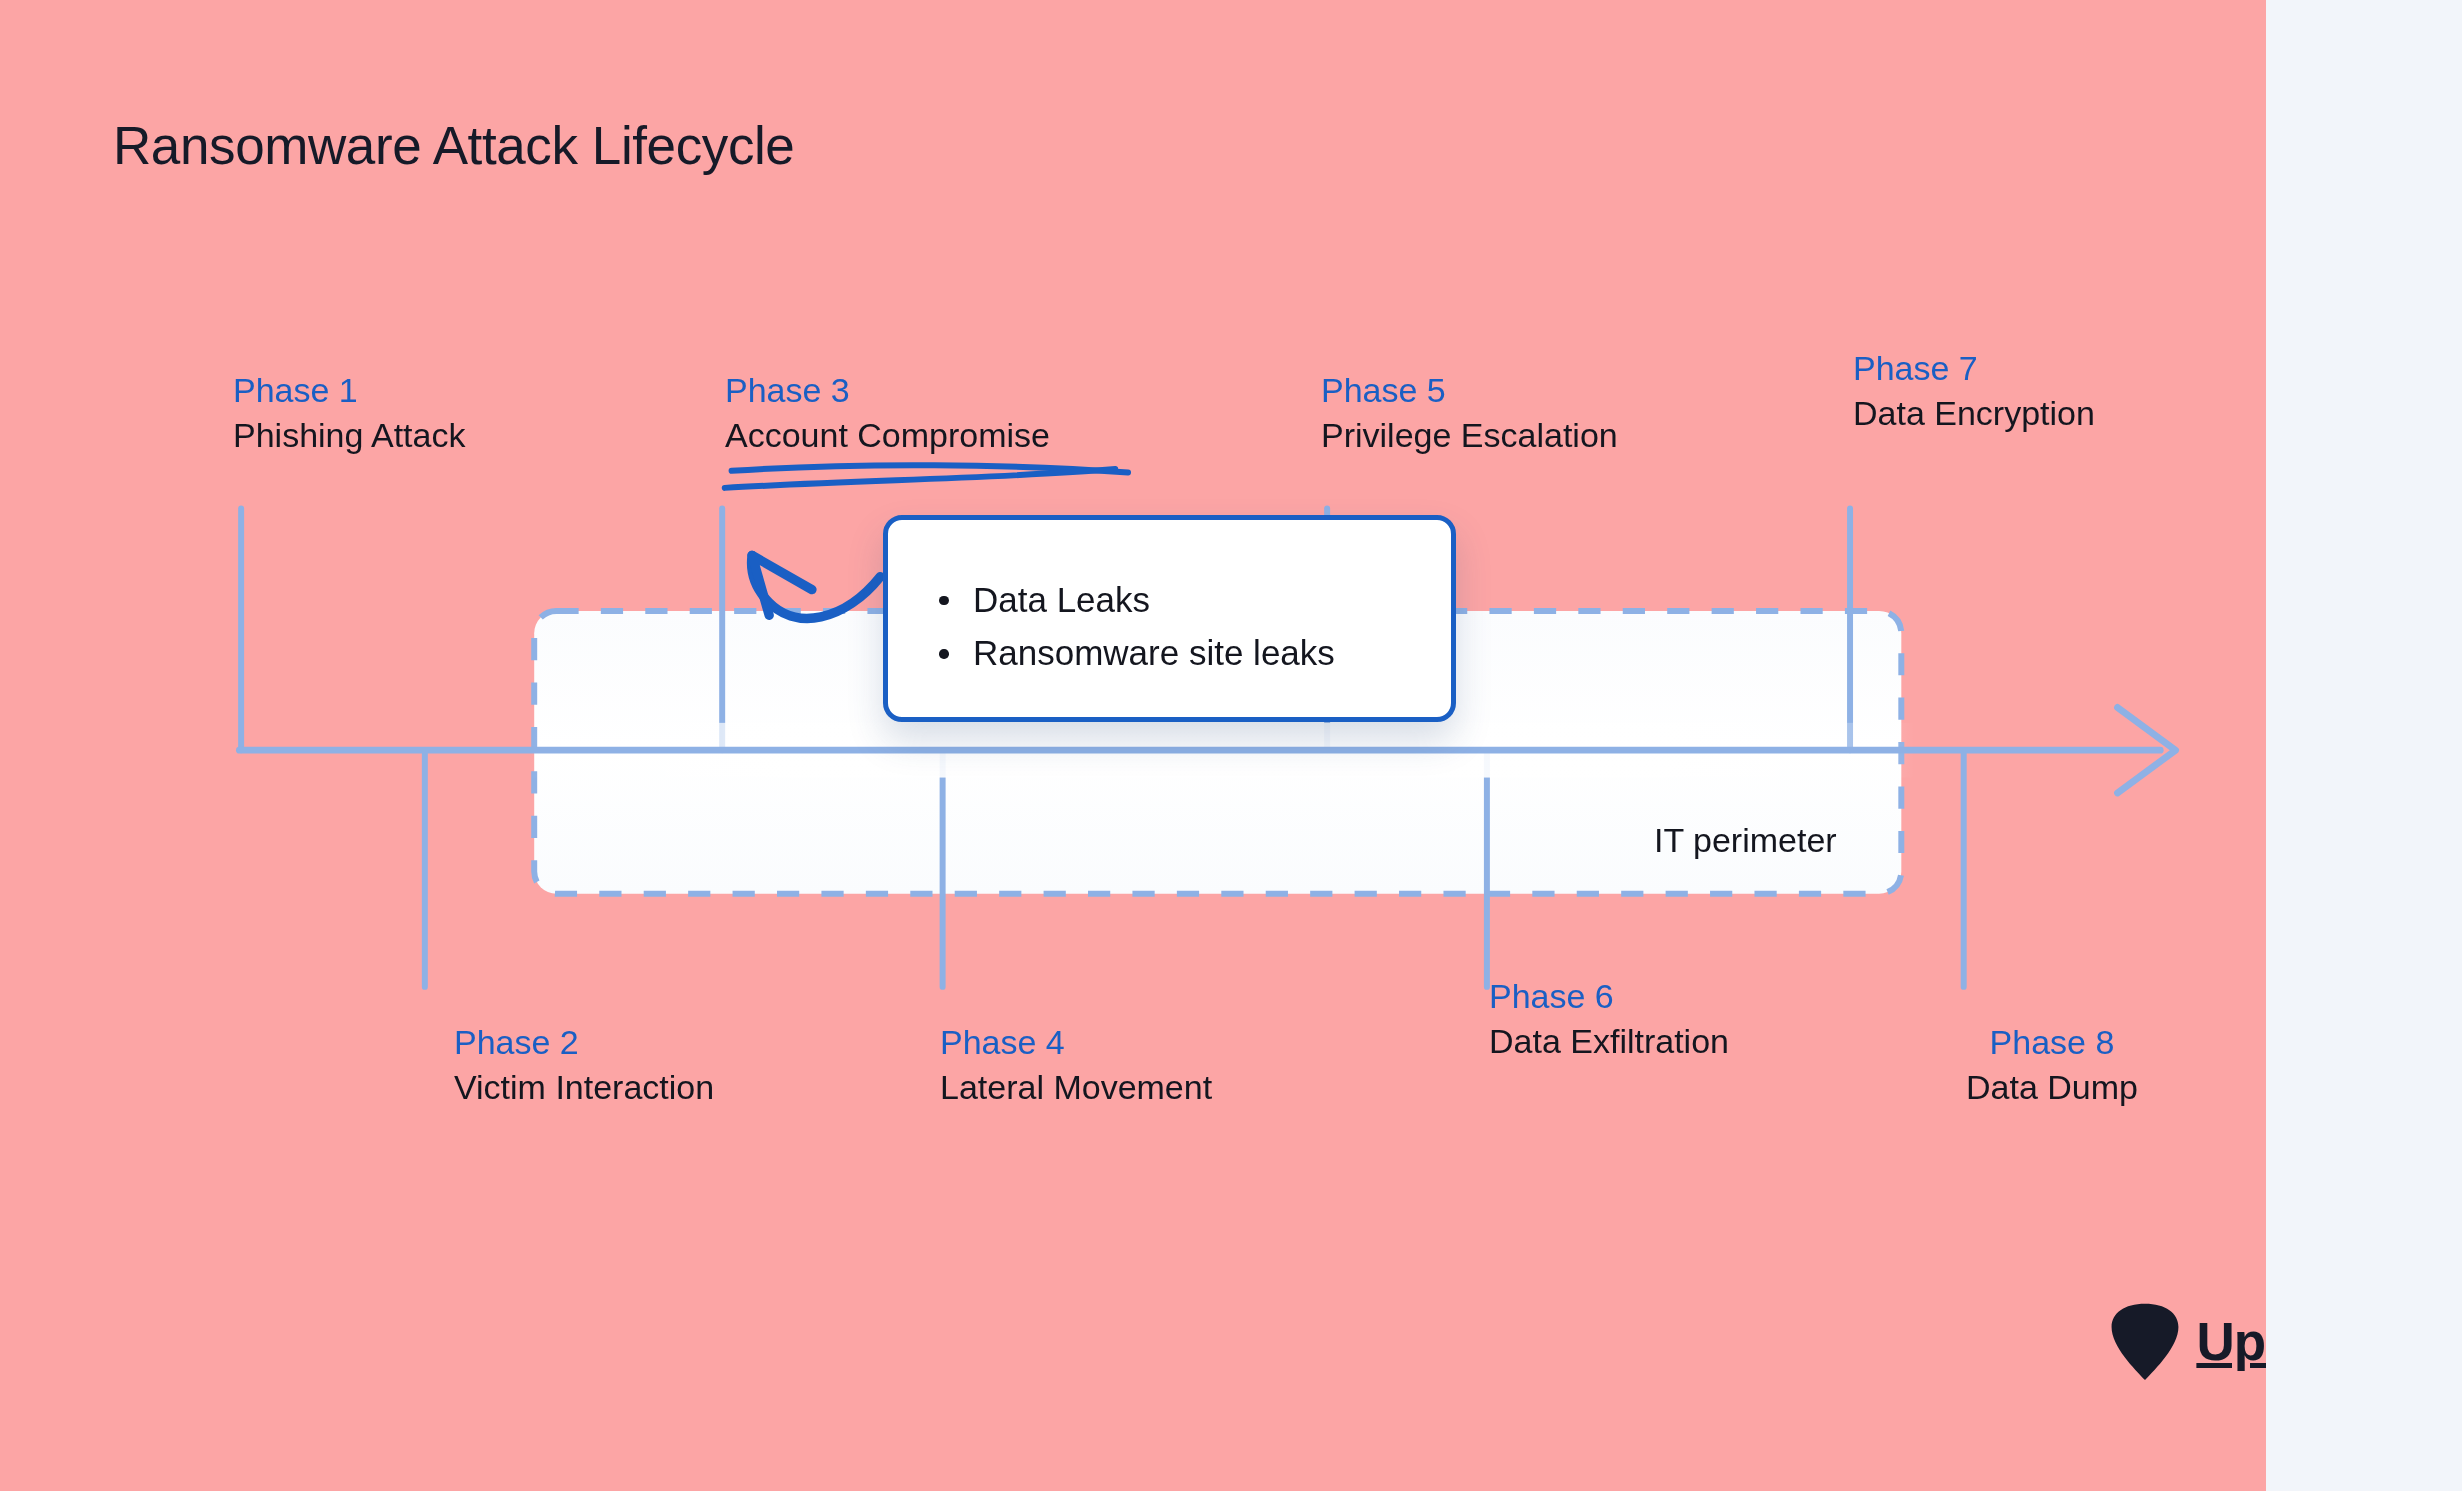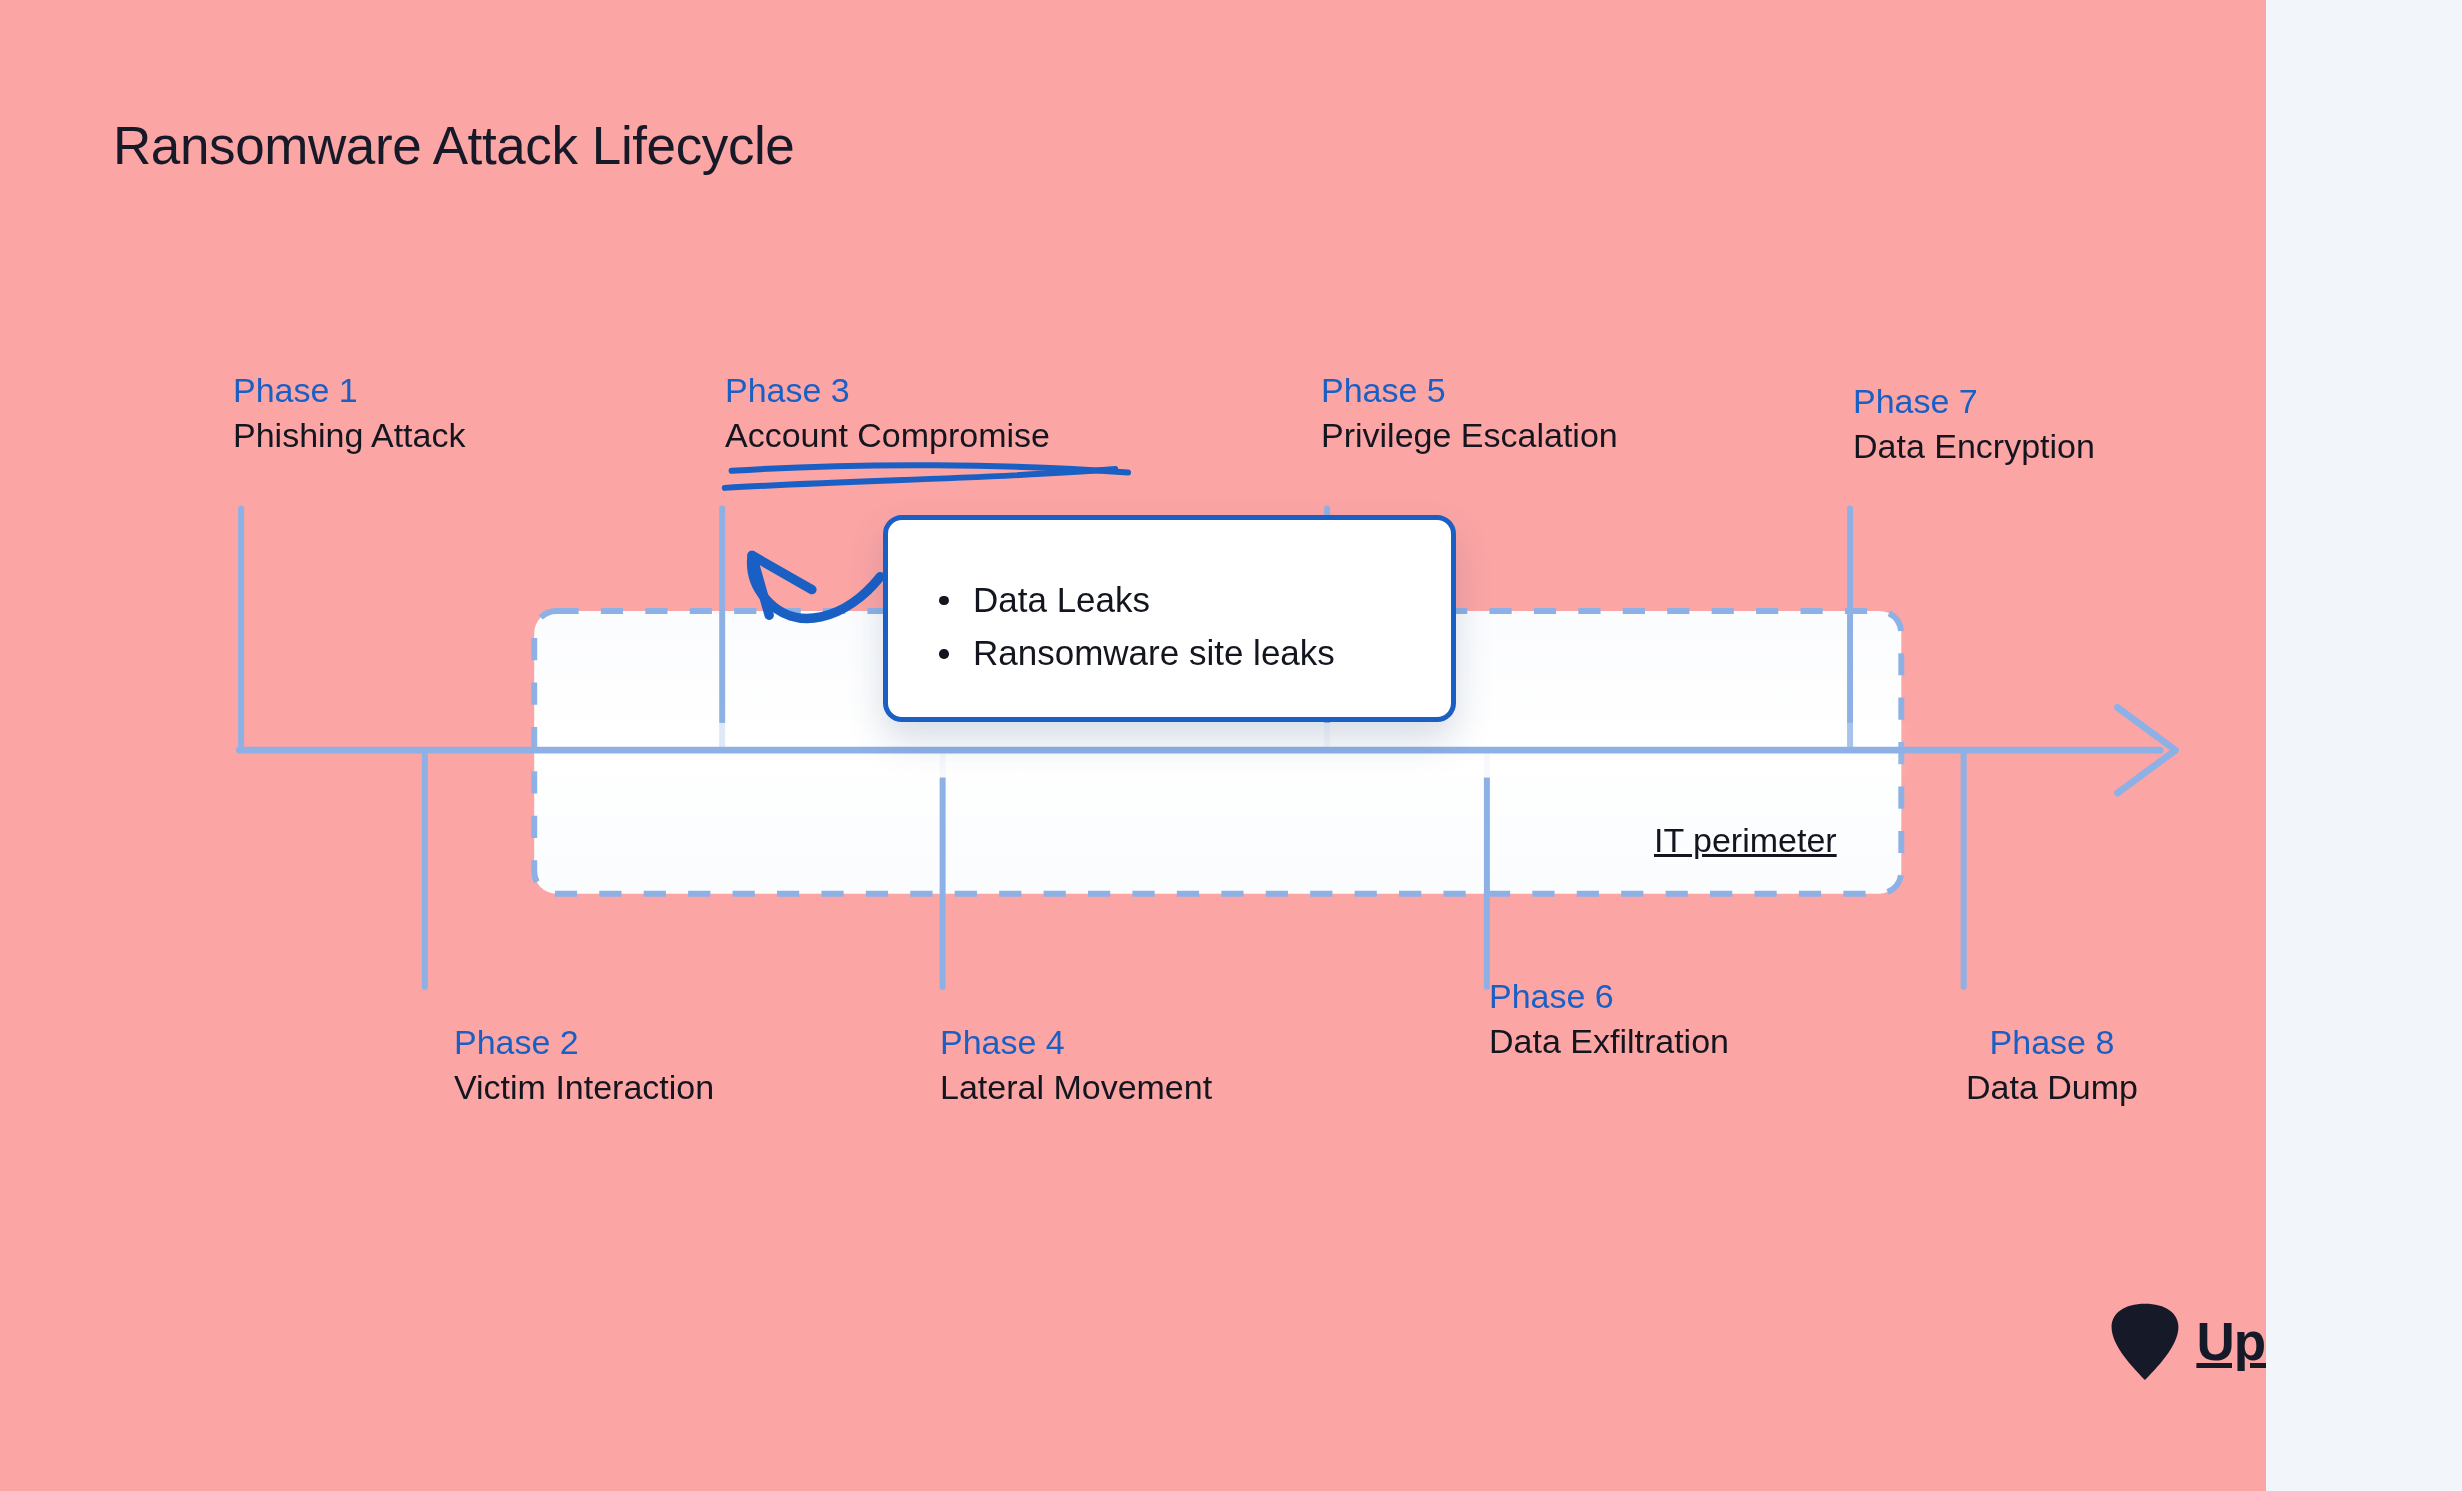--- a/index.html
+++ b/index.html
@@ -100,21 +100,20 @@
   }
 
   
   #it-perimeter-label {
     position: absolute;
     left: 1654px;
     top: 821px;
     font-size: 34px;
     color: #14161f;
     white-space: nowrap;
-    text-decoration: underline;
   }
 
   
   #brand-logo {
     position: absolute;
     left: 2109px;
     top: 1302px;
     display: flex;
     align-items: center;
     gap: 15.4px;
@@ -197,21 +196,21 @@
   <div class="phase-label" style="left:725px; top:369px;">
     <span class="phase-num">Phase 3</span>
     <span class="phase-name">Account Compromise</span>
   </div>
 
   <div class="phase-label" style="left:1321px; top:369px;">
     <span class="phase-num">Phase 5</span>
     <span class="phase-name">Privilege Escalation</span>
   </div>
 
-  <div class="phase-label" style="left:1853px; top:380px;">
+  <div class="phase-label" style="left:1853px; top:347px;">
     <span class="phase-num">Phase 7</span>
     <span class="phase-name">Data Encryption</span>
   </div>
 
   <div class="phase-label" style="left:421px; top:1021px;margin-left:33px;">
     <span class="phase-num">Phase 2</span>
     <span class="phase-name">Victim Interaction</span>
   </div>
 
   <div class="phase-label" style="left:940px; top:1021px;">

